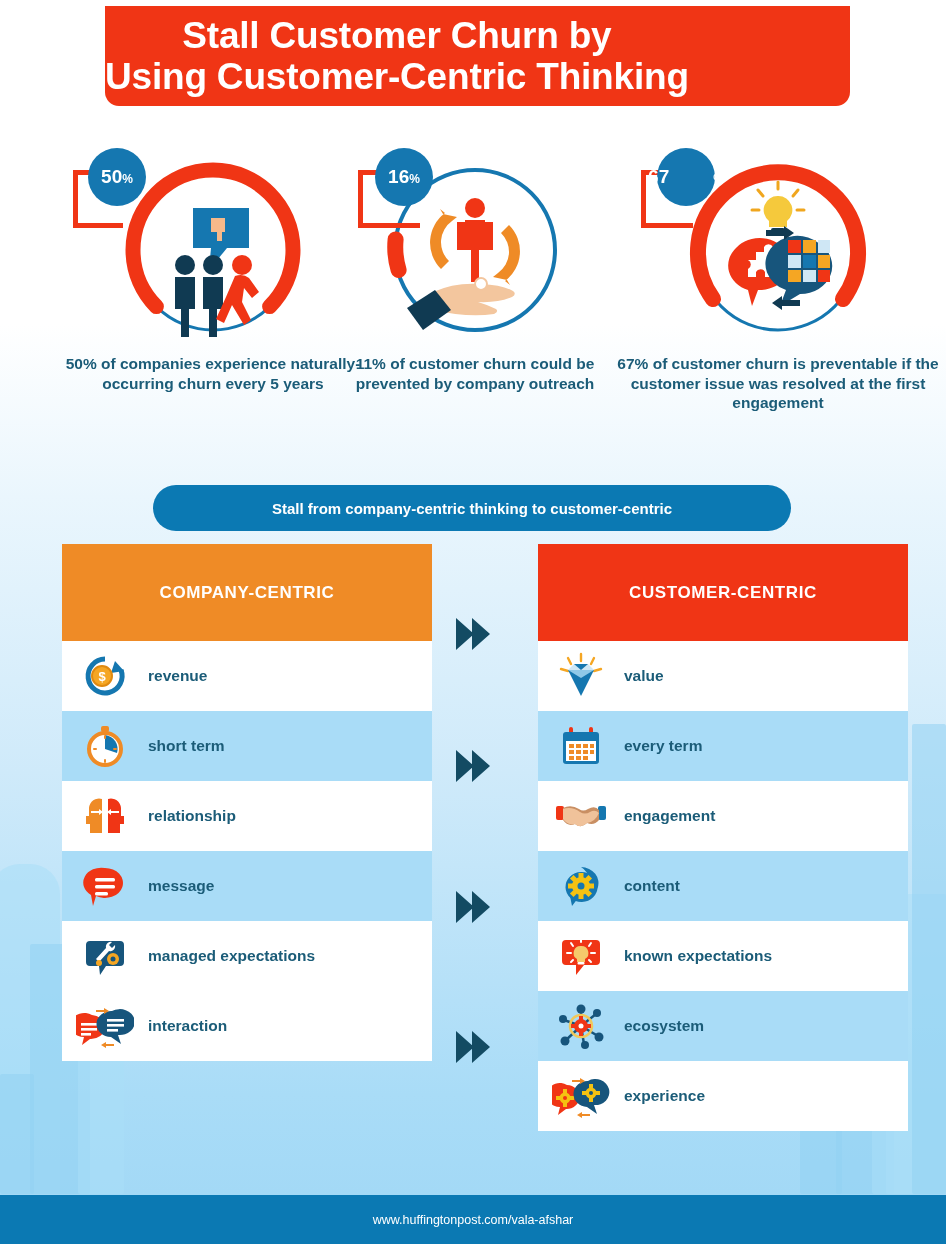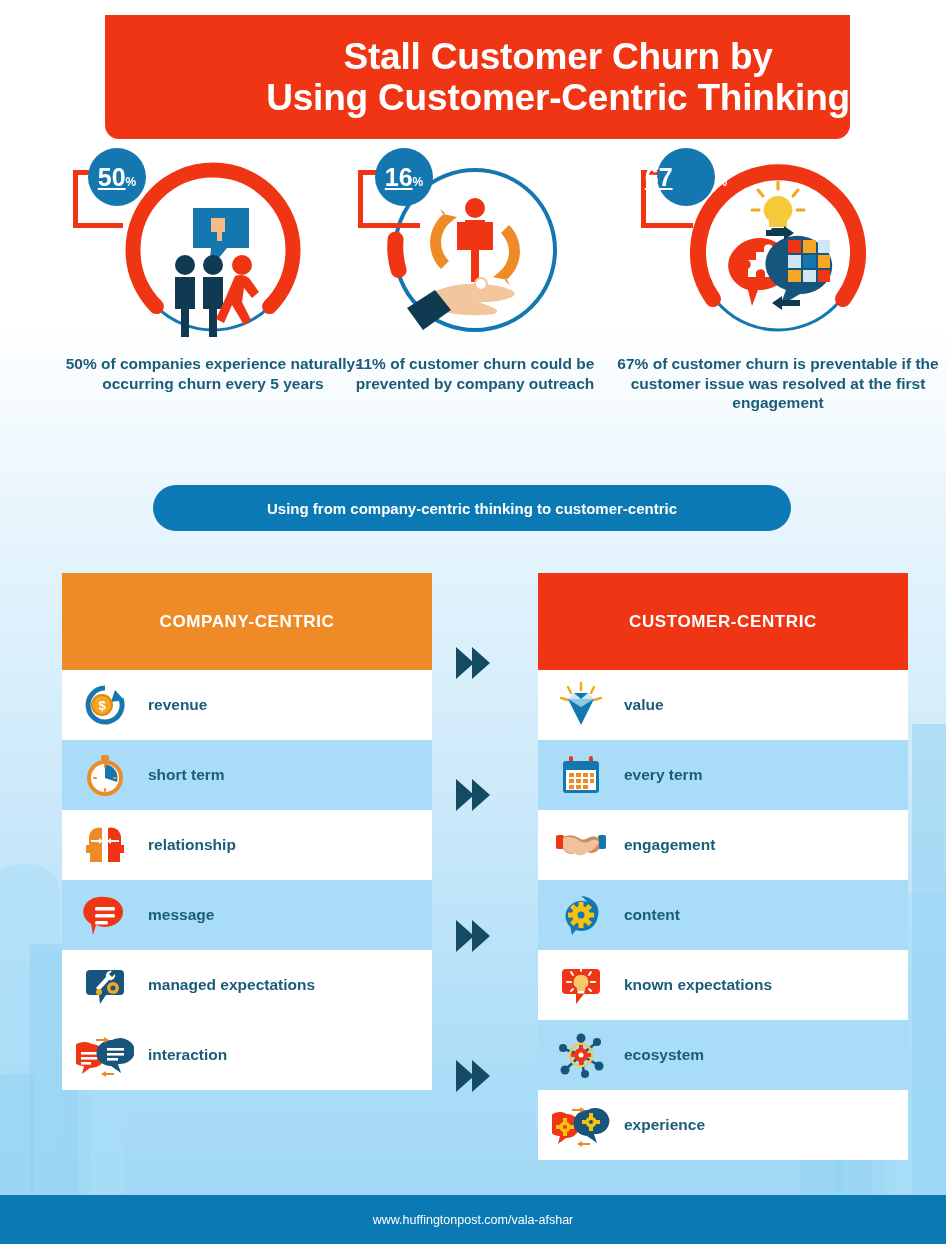--- a/index.html
+++ b/index.html
@@ -13,55 +13,55 @@
     position:relative;width:946px;height:1244px;
     background:linear-gradient(180deg,#ffffff 0%,#ffffff 26%,#eaf6fd 40%,#cfeafa 62%,#a9dcf7 88%,#a3d9f6 96%);
     overflow:hidden;
   }
   
   .skyline{position:absolute;left:0;bottom:50px;width:946px;height:420px;pointer-events:none;}
   .bld{position:absolute;bottom:0;background:#92d2f2;opacity:.55;border-radius:2px;}
   .bld.l{background:#a9def7;}
   
   .title-card{
-    position:absolute;left:105px;top:15px;width:745px;height:124px;
+    position:absolute;left:105px;top:6px;width:745px;height:100px;
     background:#f03515;border-radius:0 0 14px 14px;
-    display:flex;align-items:center;justify-content:flex-end;
+    display:flex;align-items:center;justify-content:flex-start;
   }
   .title-card h1{
     margin:0;color:#fff;text-align:center;
     font-size:37px;line-height:1.12;font-weight:bold;letter-spacing:-.2px;
   }
   
   .stats{position:absolute;left:0;top:138px;width:946px;height:330px;}
   .stat{position:absolute;top:0;text-align:center;}
   .stat .circ{position:relative;width:180px;height:180px;margin:0 auto;}
   .stat svg{position:absolute;left:0;top:0;}
   .badge{
     position:absolute;width:58px;height:58px;border-radius:50%;
     background:#1577b0;color:#fff;display:flex;align-items:baseline;
     justify-content:center;z-index:4;
   }
-  .badge .num{font-size:25px;font-weight:bold;line-height:58px;text-decoration:underline;}
+  .badge .num{font-size:19px;font-weight:bold;line-height:58px;}
   .badge .pct{font-size:12px;font-weight:bold;line-height:58px;}
   .bracket{position:absolute;z-index:2;}
   .bracket i{position:absolute;background:#f03515;display:block;}
   .caption{
     margin-top:14px;color:#1b5c78;font-size:15.5px;font-weight:bold;
     line-height:1.27;
   }
   
   .banner{
     position:absolute;left:153px;top:485px;width:638px;height:46px;
     background:#0b79b3;border-radius:23px;color:#fff;
     display:flex;align-items:center;justify-content:center;
     font-size:15px;font-weight:bold;
   }
   
-  .cmp{position:absolute;left:0;top:573px;width:796px;height:596px;}
+  .cmp{position:absolute;left:0;top:544px;width:796px;height:596px;}
   .col{position:absolute;top:0;width:370px;}
   .col.left{left:62px;}
   .col.right{left:514px;padding-left:24px;}
   .col-head{
     height:97px;display:flex;align-items:center;justify-content:center;
     color:#fff;font-size:17px;font-weight:bold;letter-spacing:.6px;
   }
   .col.left .col-head{background:#ef8b26;}
   .col.right .col-head{background:#f03515;}
   .row{
@@ -224,21 +224,21 @@
             <path d="M78 70 h18 v-4 l10 7 -10 7 v-4 h-18 z"></path>
             <path d="M112 140 h-18 v-4 l-10 7 10 7 v-4 h18 z" transform="translate(0,0)"></path>
           </g>
         </svg>
       </div>
       <div class="caption">67% of customer churn is preventable if the customer issue was resolved at the first engagement</div>
     </div>
   </div>
 
   <div class="banner">
-    <span>Using from company-centric thinking to customer-centric</span>
+    <span>Stall from company-centric thinking to customer-centric</span>
   </div>
 
   <div class="cmp">
 
     <div class="col left">
       <div class="col-head">COMPANY-CENTRIC</div>
 
       <div class="row">
         <div class="ico">
           <svg width="46" height="46" viewBox="0 0 46 46">

